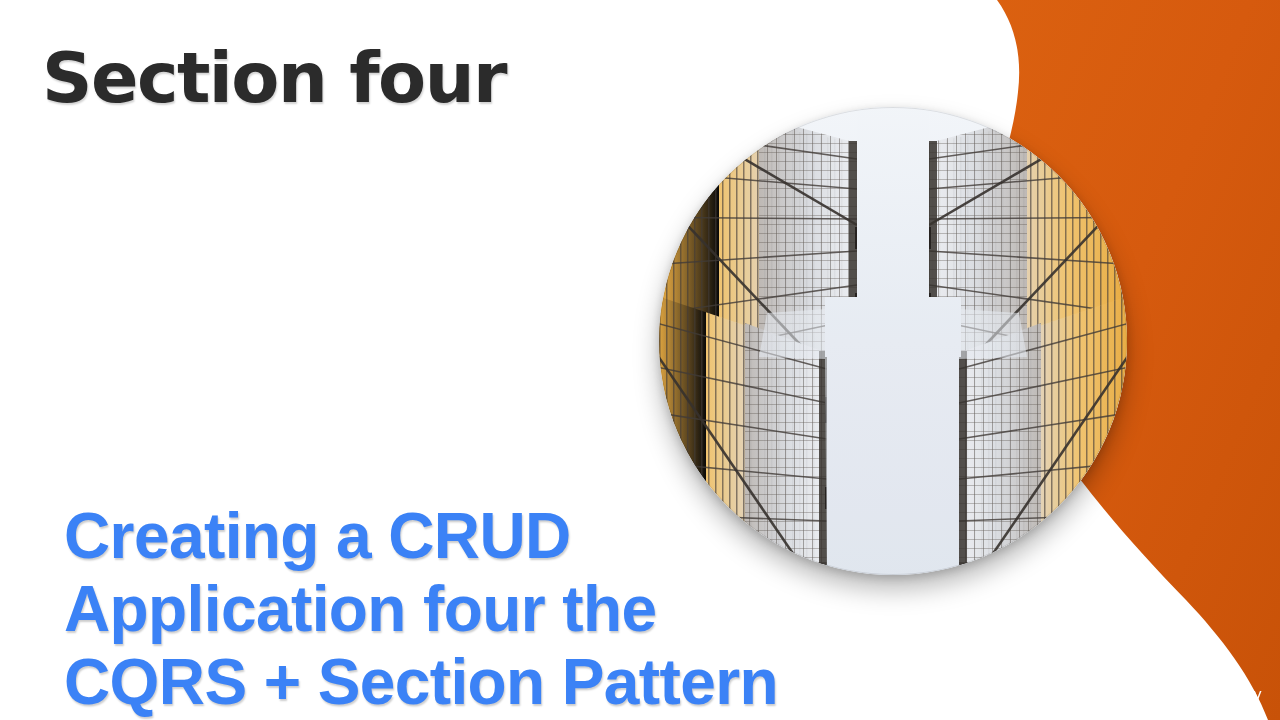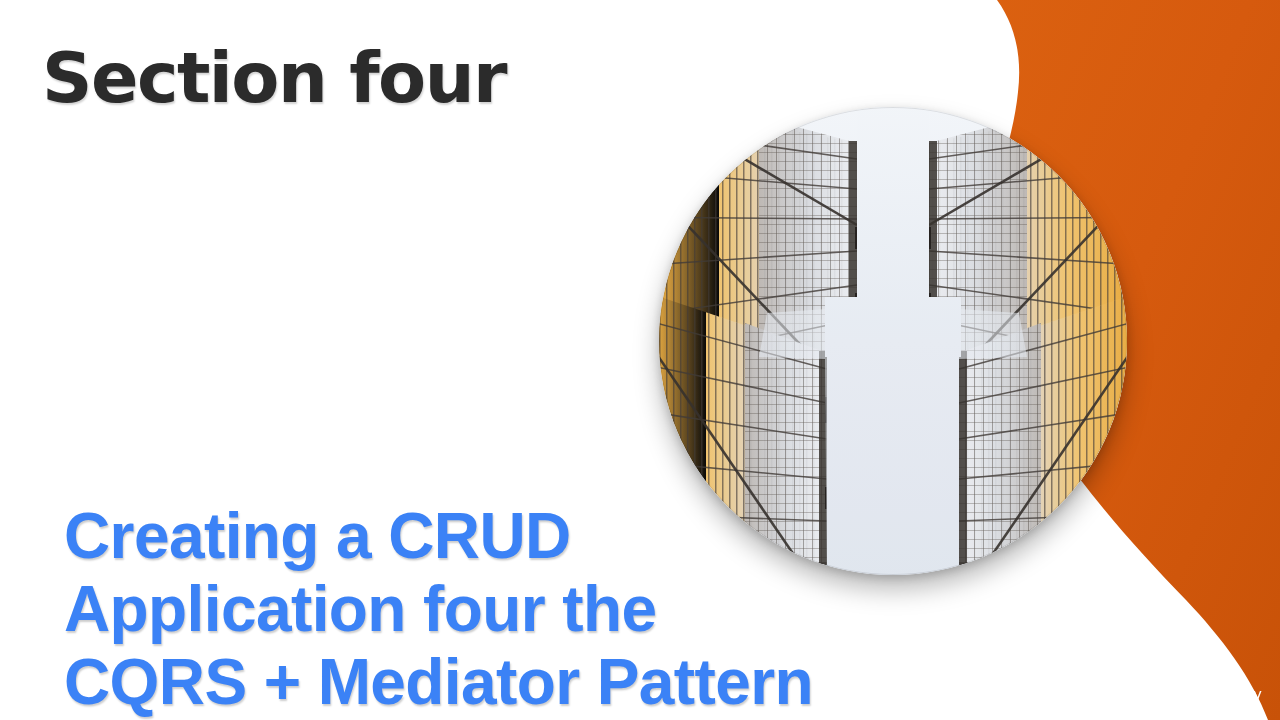--- a/index.html
+++ b/index.html
@@ -276,21 +276,21 @@
 
         <circle cx="234" cy="234" r="234" fill="none" stroke="rgba(0,0,0,0.10)" stroke-width="2"></circle>
         <rect x="0" y="0" width="468" height="468" fill="#ffffff" opacity="0.04"></rect>
       </g>
     </svg>
   </div>
 
   <div class="lecture-title">
     <span class="tline">Creating a CRUD</span>
     <span class="tline">Application four the</span>
-    <span class="tline">CQRS + Mediator Pattern</span>
+    <span class="tline">CQRS + Section Pattern</span>
   </div>
 
   <div class="udemy-logo">
     <svg class="udemy-mark" viewBox="0 0 24 24" aria-hidden="true">
       <path d="M4.2 5.4 C 3.2 10.4, 3.0 15.0, 5.2 17.6 C 6.9 19.6, 9.2 18.6, 10.0 16.0
                C 10.7 13.6, 10.6 10.0, 10.3 6.6 C 10.9 10.2, 11.3 14.0, 12.6 16.4
                C 13.9 18.8, 16.6 19.2, 18.2 17.2 C 20.1 14.8, 20.4 10.2, 19.8 5.4" fill="none" stroke="#ffffff" stroke-width="2.3" stroke-linecap="round" stroke-linejoin="round"></path>
     </svg>
     <span class="udemy-word">Udemy</span>
   </div>

